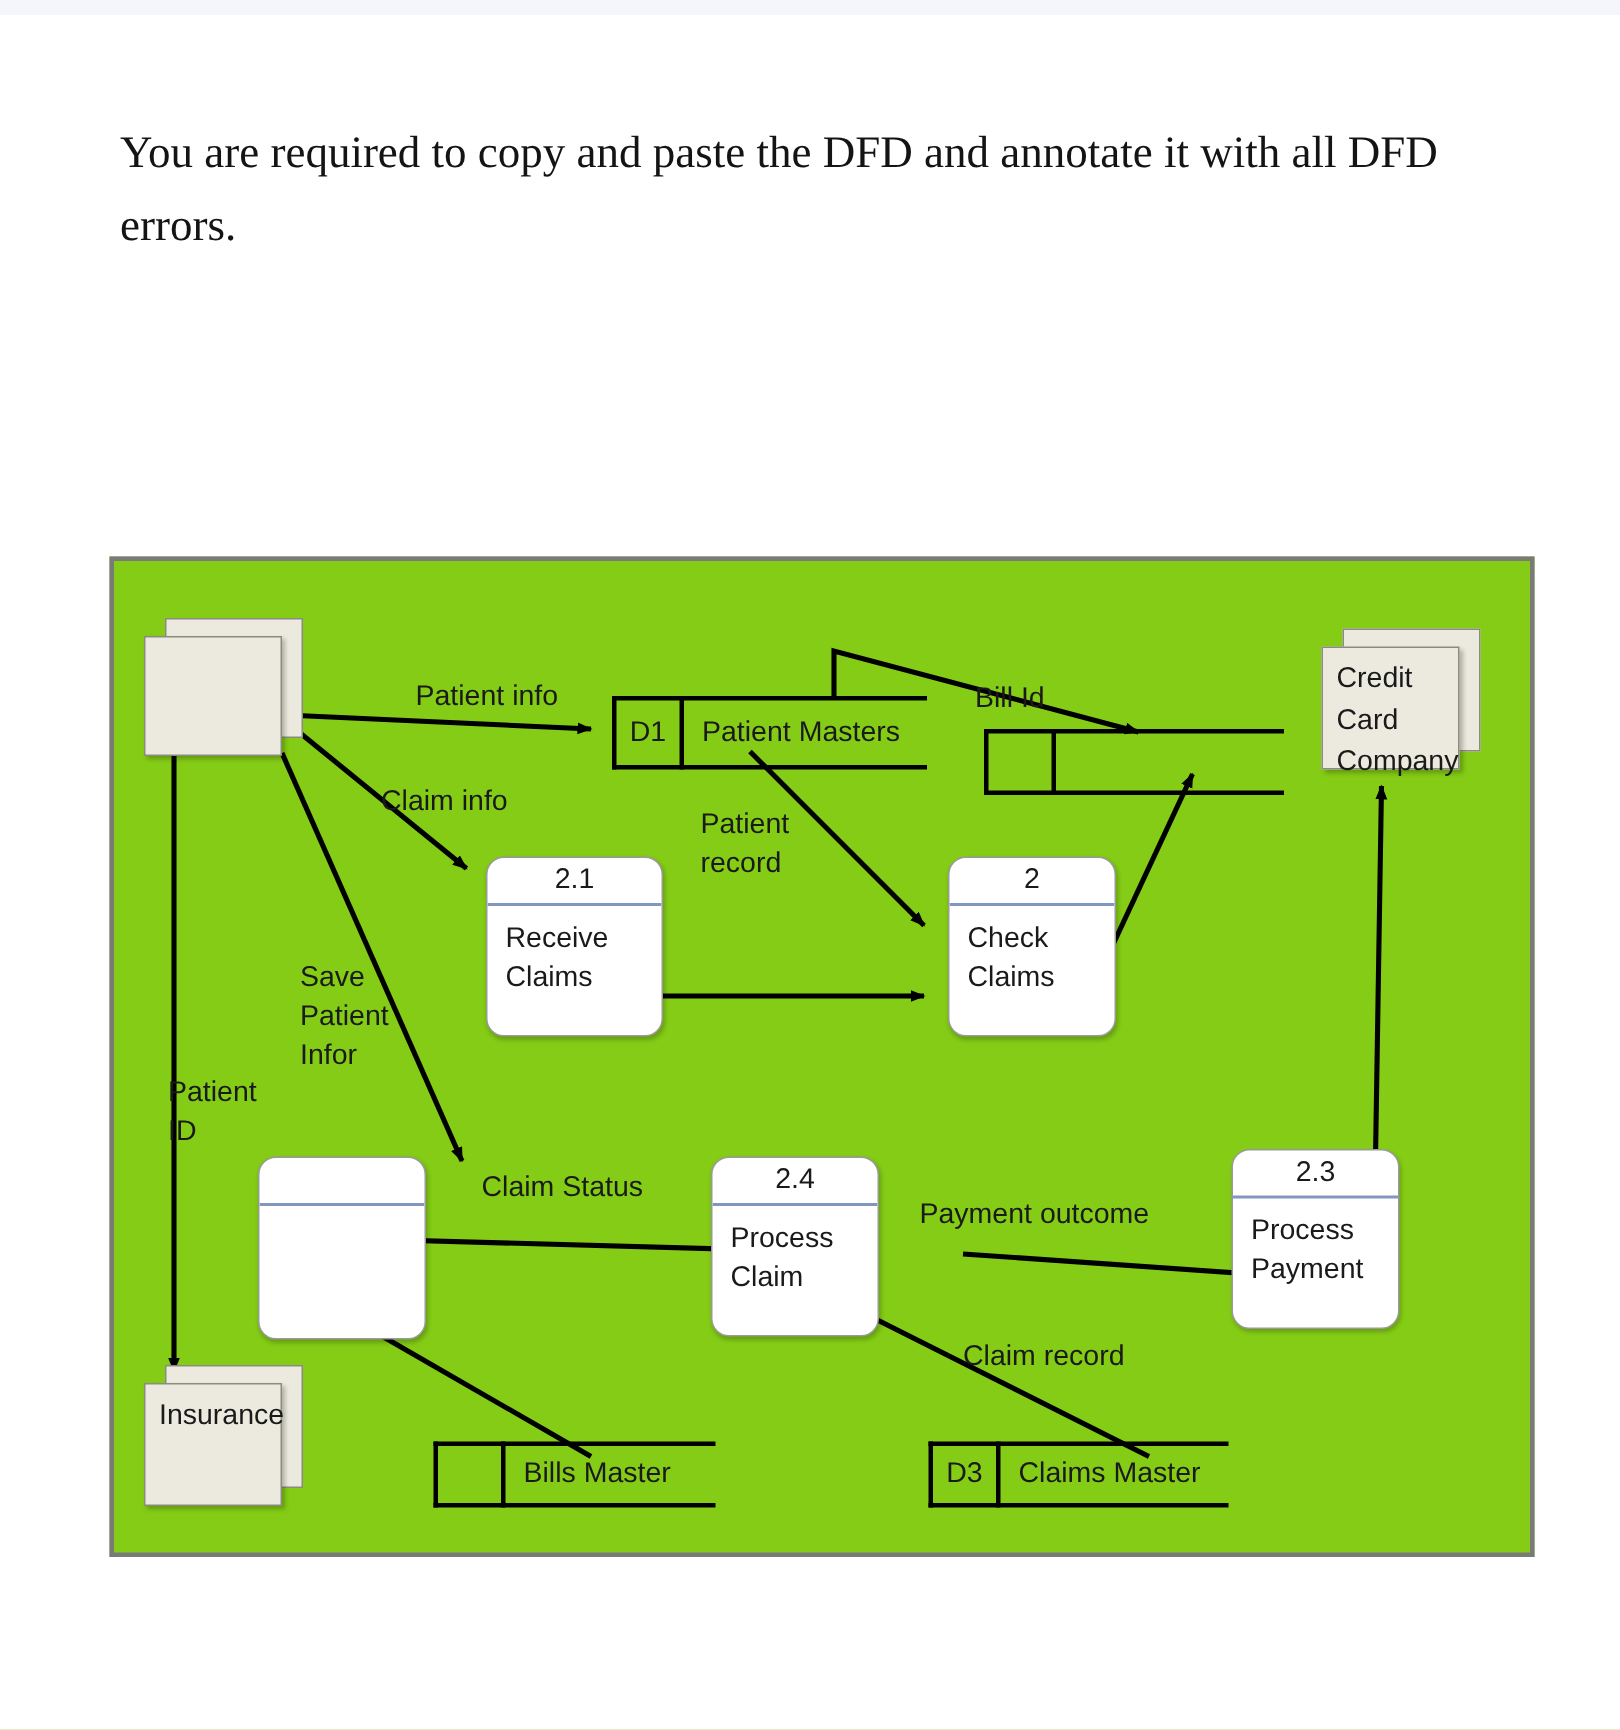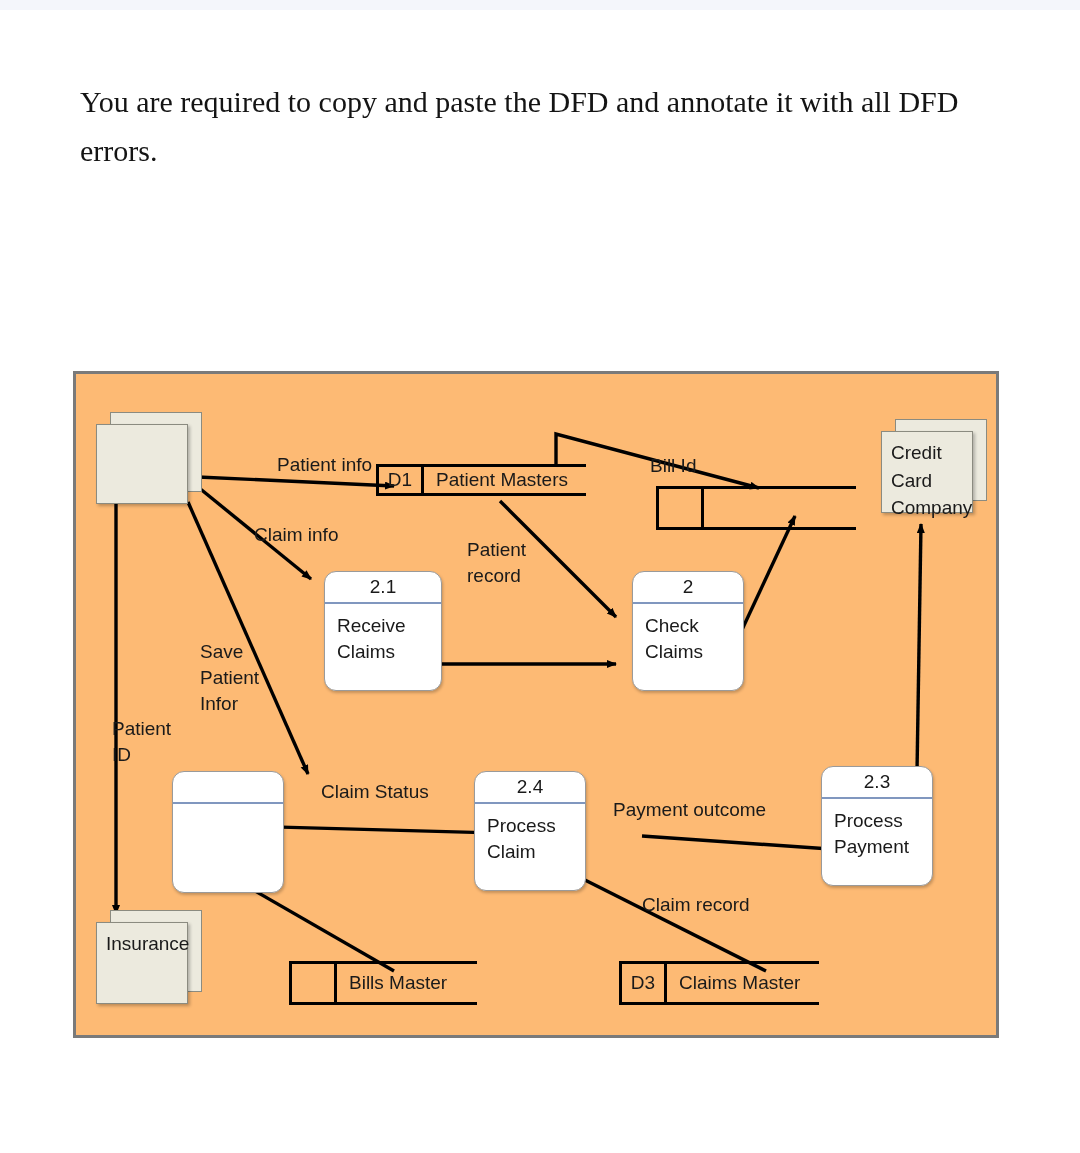--- a/index.html
+++ b/index.html
@@ -33,21 +33,22 @@
   #question-block p { margin: 0; }
   #question-block .spacer { height: 48px; }
 
   #diagram-frame {
     position: absolute;
     left: 73px;
     top: 371px;
     width: 920px;
     height: 661px;
     border: 3px solid #7a7a7a;
-    background: #fdba74;
+    background: #84cc16;
+    padding-left: 24px;
   }
   #diagram-canvas {
     position: absolute;
     left: 0; top: 0;
     width: 920px; height: 661px;
   }
 
   
   .entity {
     position: absolute;
@@ -249,21 +250,21 @@
     <div class="pbody">Process
 Claim</div>
   </div>
 
   <div class="process" style="left:729px; top:392px; width:112px; height:120px;">
     <div class="pnum">2.3</div>
     <div class="pbody">Process
 Payment</div>
   </div>
 
-  <div class="store" style="left:300px; top:90px; width:210px; height:32px;">
+  <div class="store" style="left:332px; top:90px; width:210px; height:49px;">
     <div class="srule-top"></div>
     <div class="srule-bot"></div>
     <div class="sidbox">D1</div>
     <div class="sname">Patient Masters</div>
   </div>
 
   <div class="store" style="left:580px; top:112px; width:200px; height:44px;">
     <div class="srule-top"></div>
     <div class="srule-bot"></div>
     <div class="sidbox"></div>

